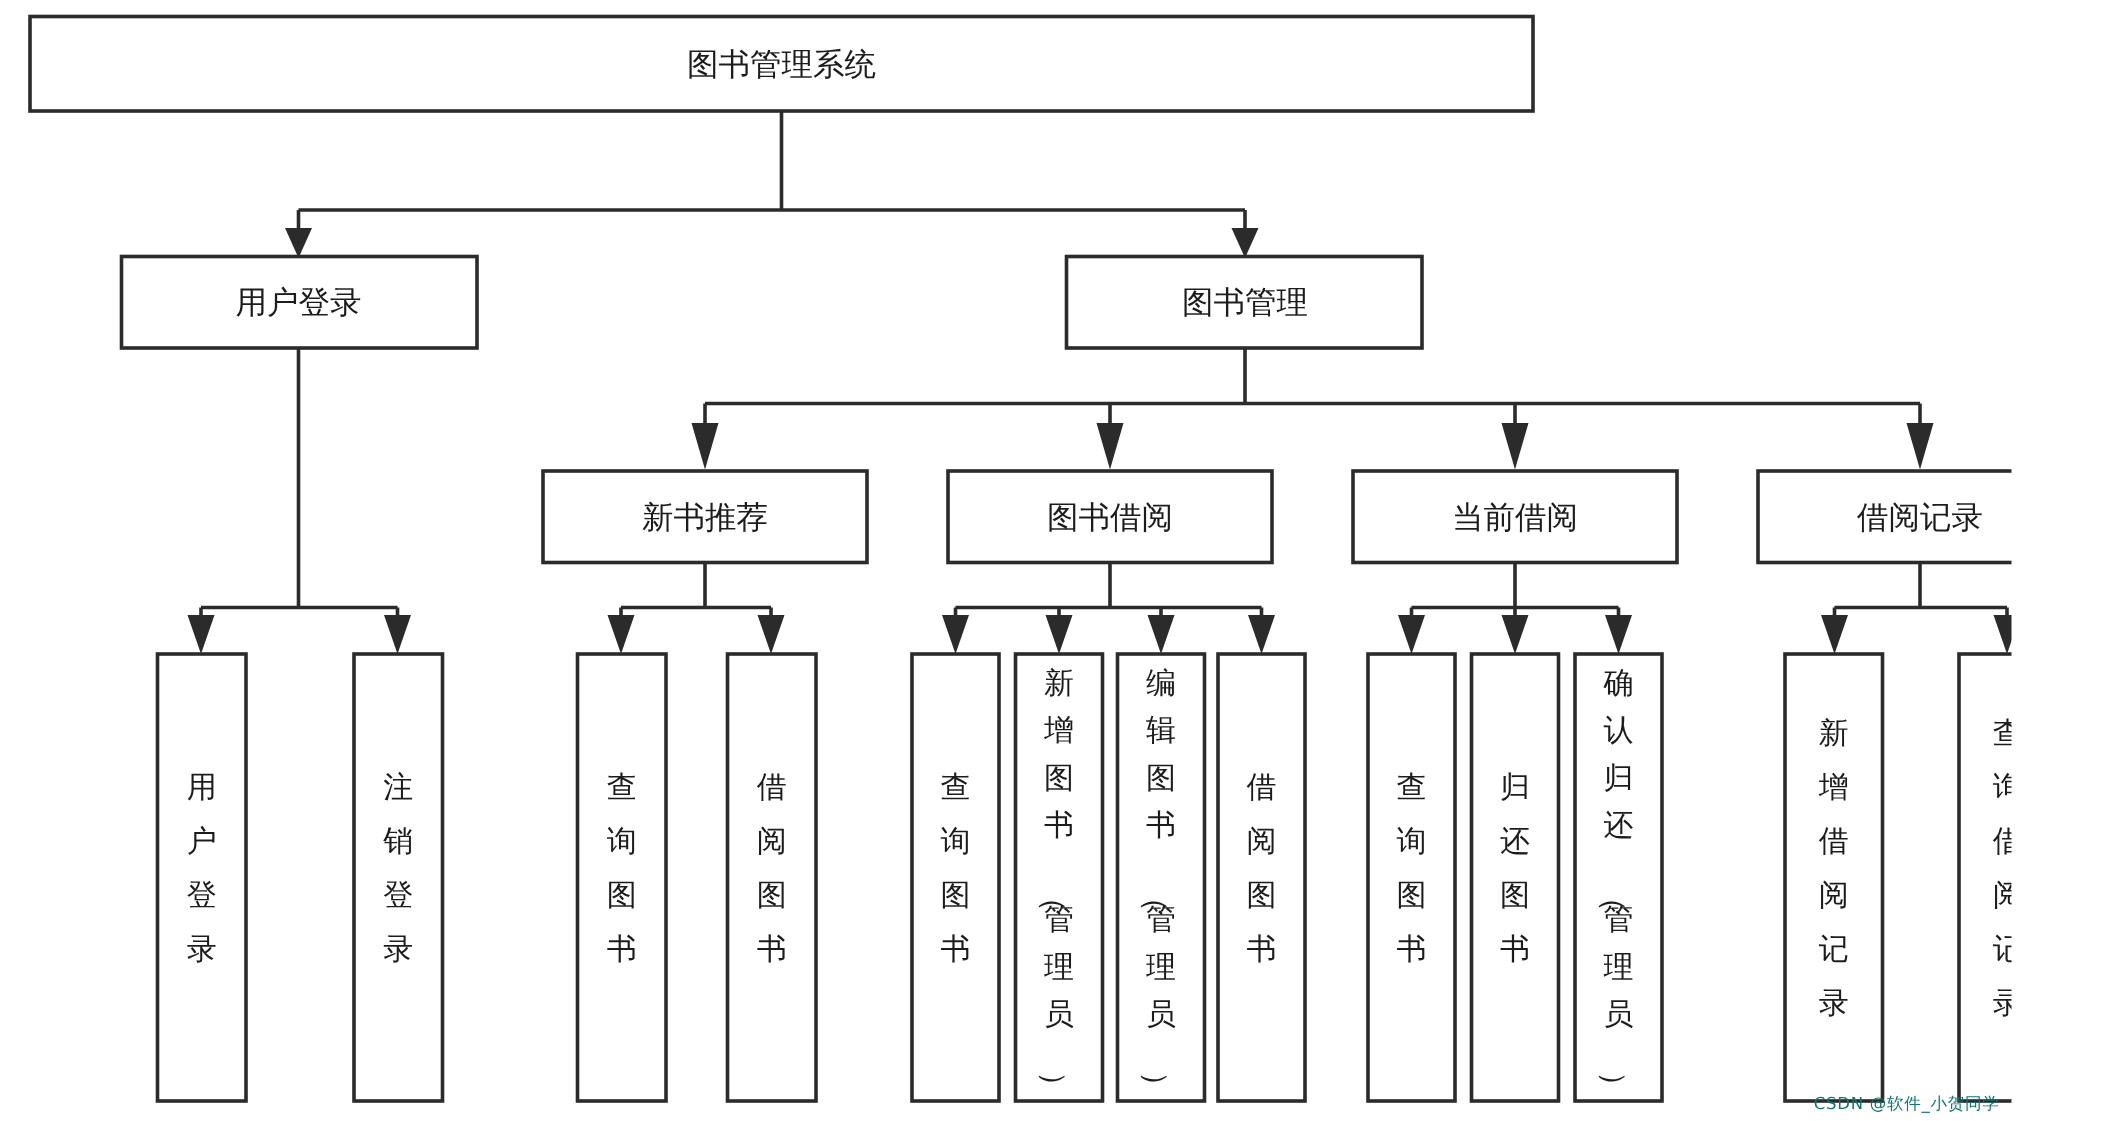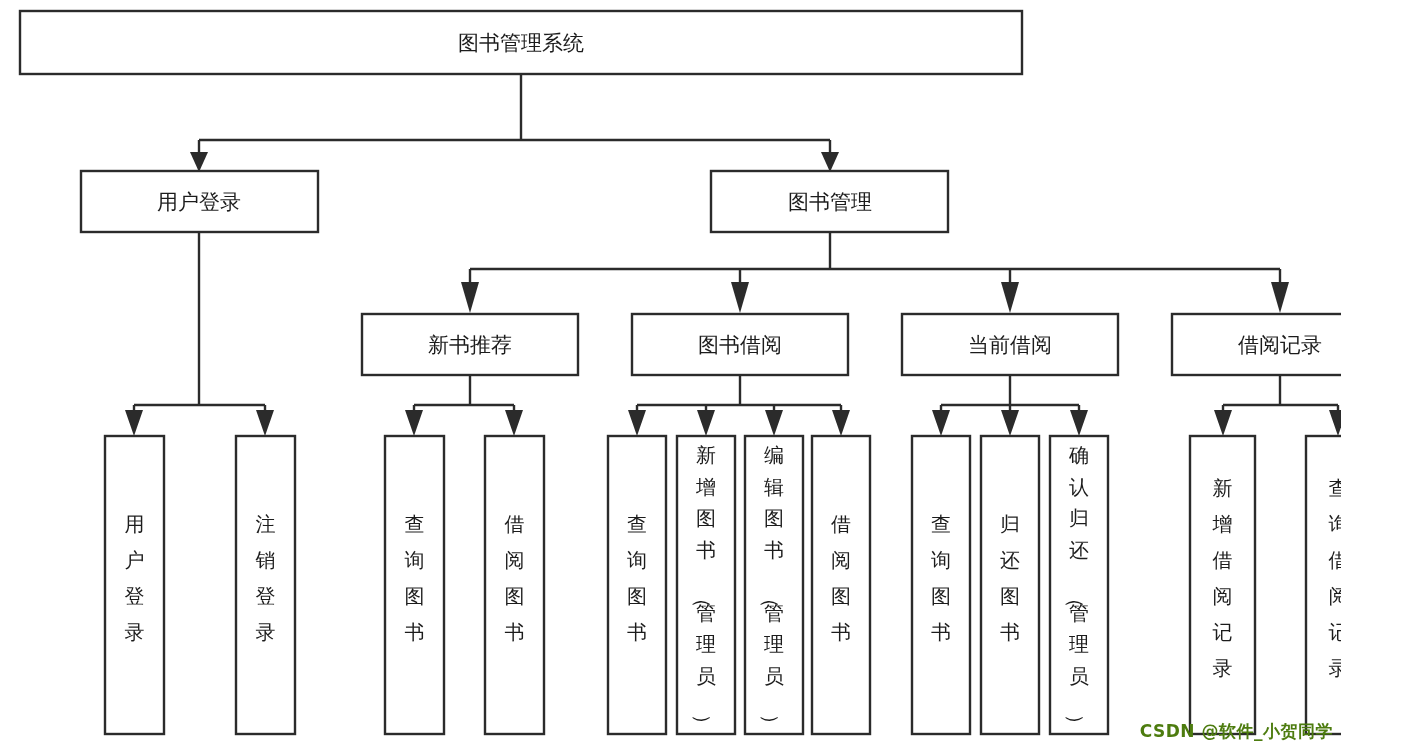--- a/index.html
+++ b/index.html
@@ -51,26 +51,25 @@
     font-family: "DejaVu Sans", "Liberation Sans", sans-serif;
     font-size: 20px;
     fill: #1c1c1c;
     text-anchor: middle;
   }
   .watermark {
     position: absolute;
     right: 8px;
     bottom: 4px;
     font-family: "DejaVu Sans", "Liberation Sans", sans-serif;
-    font-size: 17px;
-    color: #4d7c0f;
+    font-size: 11px;
+    color: #0f766e;
     letter-spacing: 0.5px;
     white-space: nowrap;
     user-select: none;
-    font-weight: bold;
   }
 </style>
 </head>
 <body>
 
 <div id="diagram-root">
 
   <svg id="tree-svg" viewBox="0 0 1405 747" xmlns="http://www.w3.org/2000/svg">
 
     <g>

